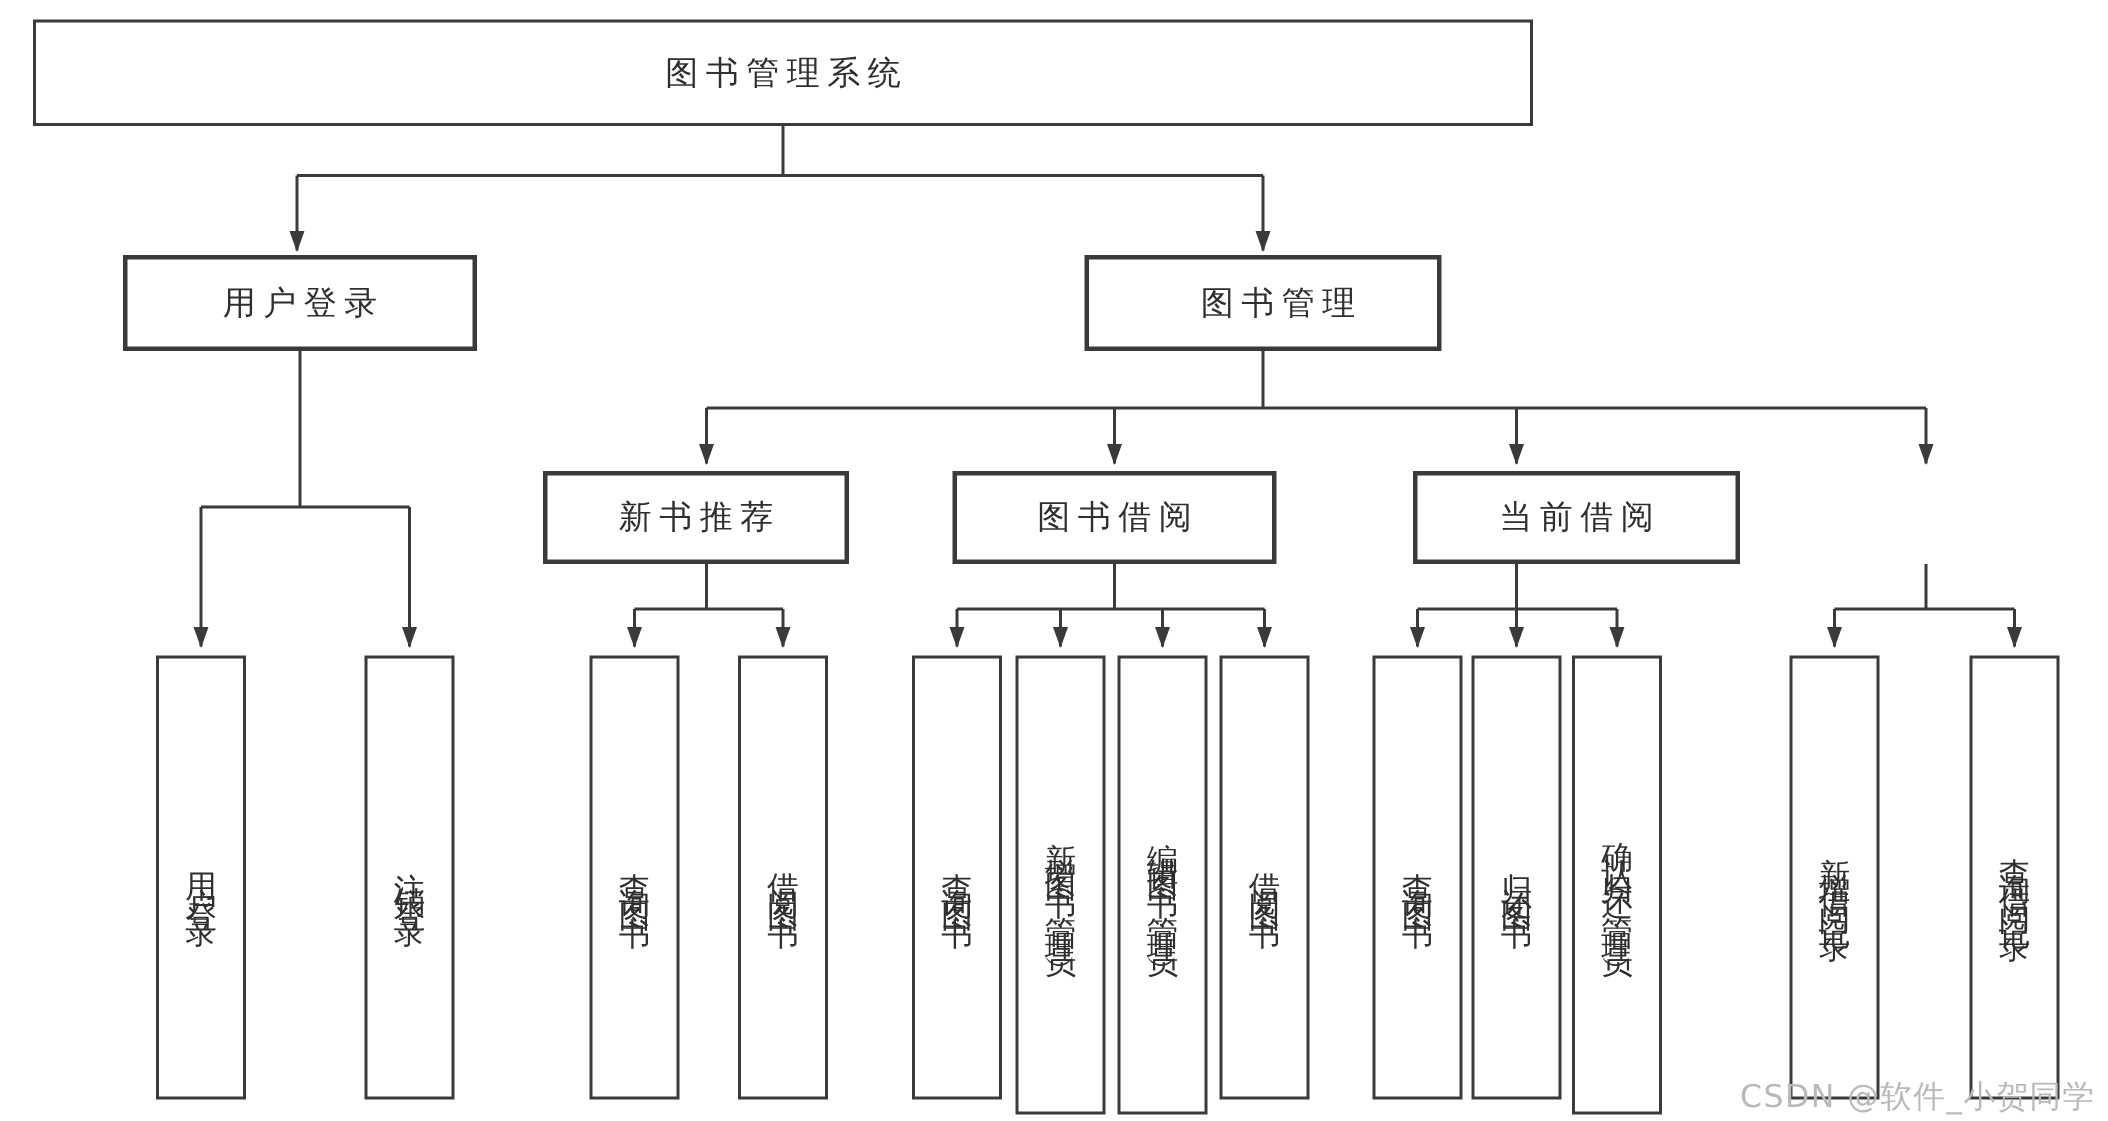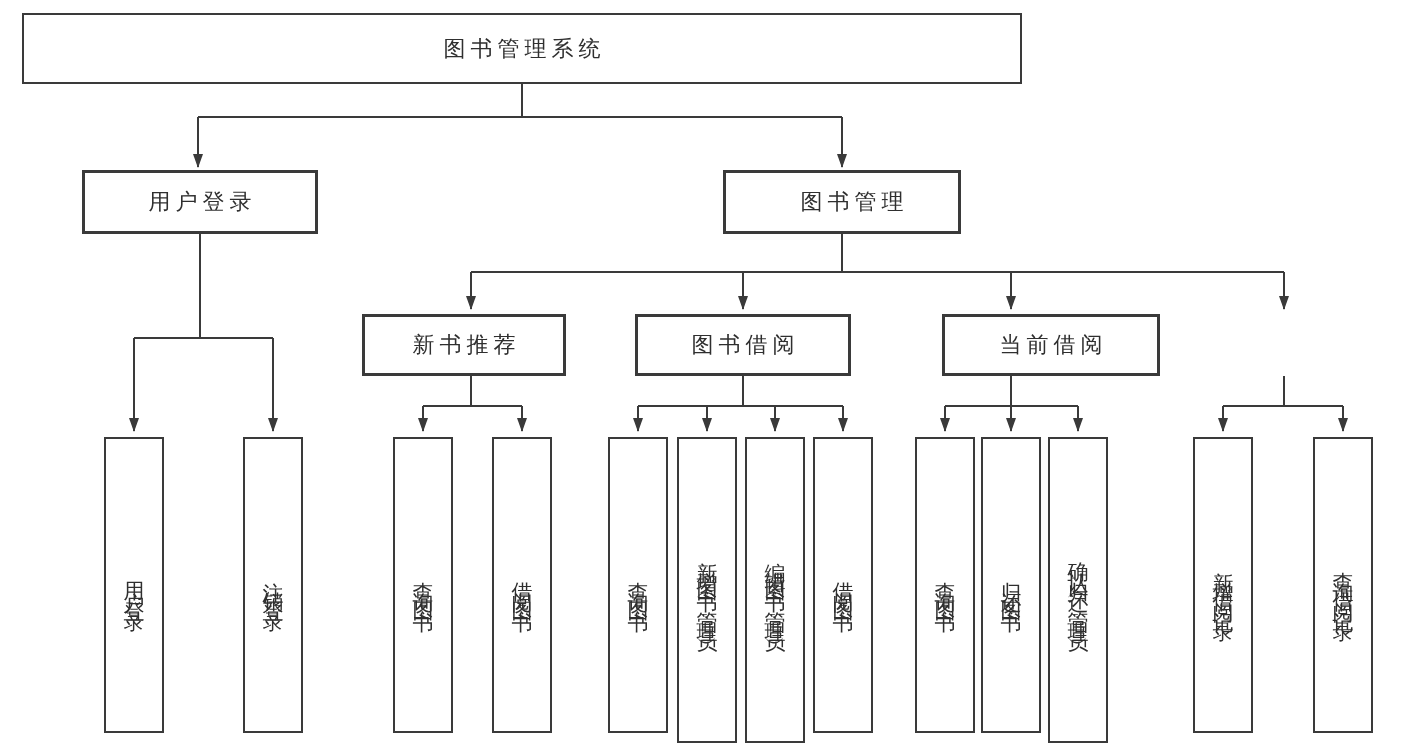--- a/index.html
+++ b/index.html
@@ -175,14 +175,15 @@
     <span class="vlabel">确认归还（管理员）</span>
   </div>
 
   <div class="node vbox" style="left:1193px; top:437px; width:60px; height:296px;">
     <span class="vlabel">新增借阅记录</span>
   </div>
   <div class="node vbox" style="left:1313px; top:437px; width:60px; height:296px;">
     <span class="vlabel">查询借阅记录</span>
   </div>
 
+  <div class="watermark">CSDN @软件_小贺同学</div>
 
 </div>
 
 </body></html>

